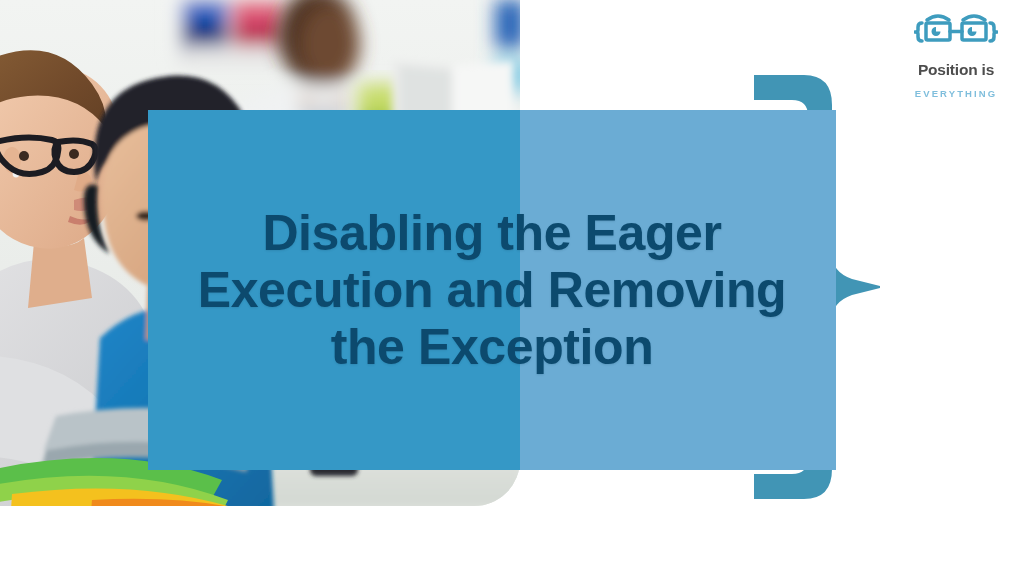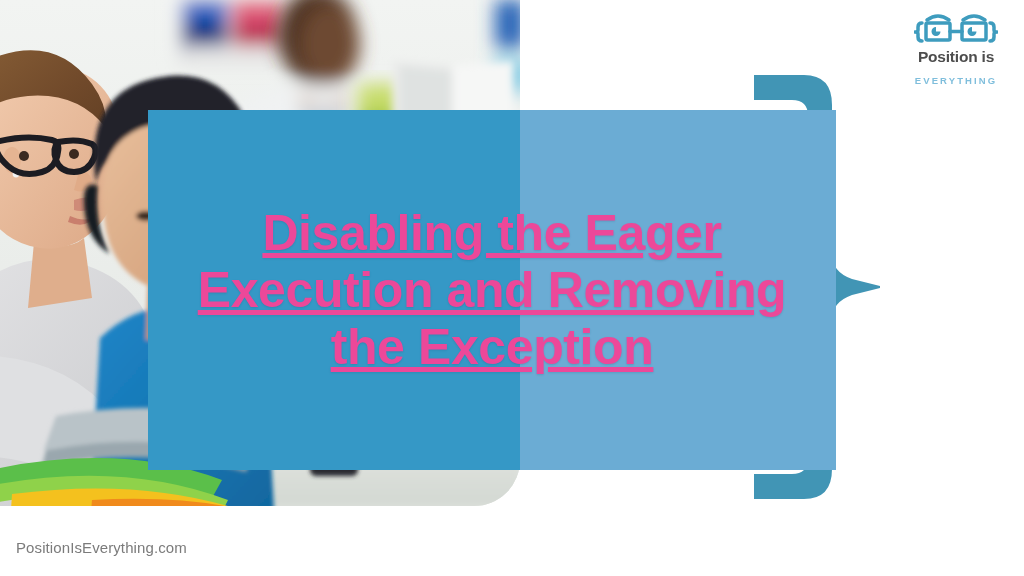--- a/index.html
+++ b/index.html
@@ -54,48 +54,47 @@
   .title-wrap {
     position:absolute;
     left:148px; top:110px;
     width:688px; height:360px;
     display:flex;
     align-items:center;
     justify-content:center;
     padding:0 30px;
   }
   .title {
-    color:#ec4899;
+    color:#0c4a6e;
     font-size:50px;
     line-height:1.14;
     font-weight:bold;
     text-align:center;
     letter-spacing:-0.4px;
     white-space:pre-line;
     text-shadow:0 1px 2px rgba(20,70,100,0.18);
-    text-decoration:underline;
   }
 
   
   .logo {
     position:absolute;
     right:16px; top:8px;
     width:104px;
     display:flex;
     flex-direction:column;
     align-items:center;
   }
   .logo-mark { width:84px; height:40px; }
   .logo-mark svg { display:block; width:84px; height:40px; }
   .logo-word {
     font-size:15.5px;
     font-weight:bold;
     color:#4d4d4d;
     line-height:1.05;
-    margin-top:1px;
+    margin-top:14px;
     letter-spacing:-0.2px;
   }
   .logo-sub {
     font-size:9.5px;
     font-weight:bold;
     color:#7FBEDC;
     letter-spacing:2.1px;
     line-height:1.1;
     margin-top:11px;
   }
@@ -308,15 +307,14 @@
         </g>
 
         <path d="M44 38 a9 9 0 1 0 9 9 l-9 0 z" fill="#3E9CBE"></path>
         <path d="M116 38 a9 9 0 1 0 9 9 l-9 0 z" fill="#3E9CBE"></path>
       </svg>
     </div>
     <div class="logo-word">Position is</div>
     <div class="logo-sub">EVERYTHING</div>
   </div>
 
-  <div class="footer">PositionIsEverything.com</div>
 
 </div>
 
 </body></html>

